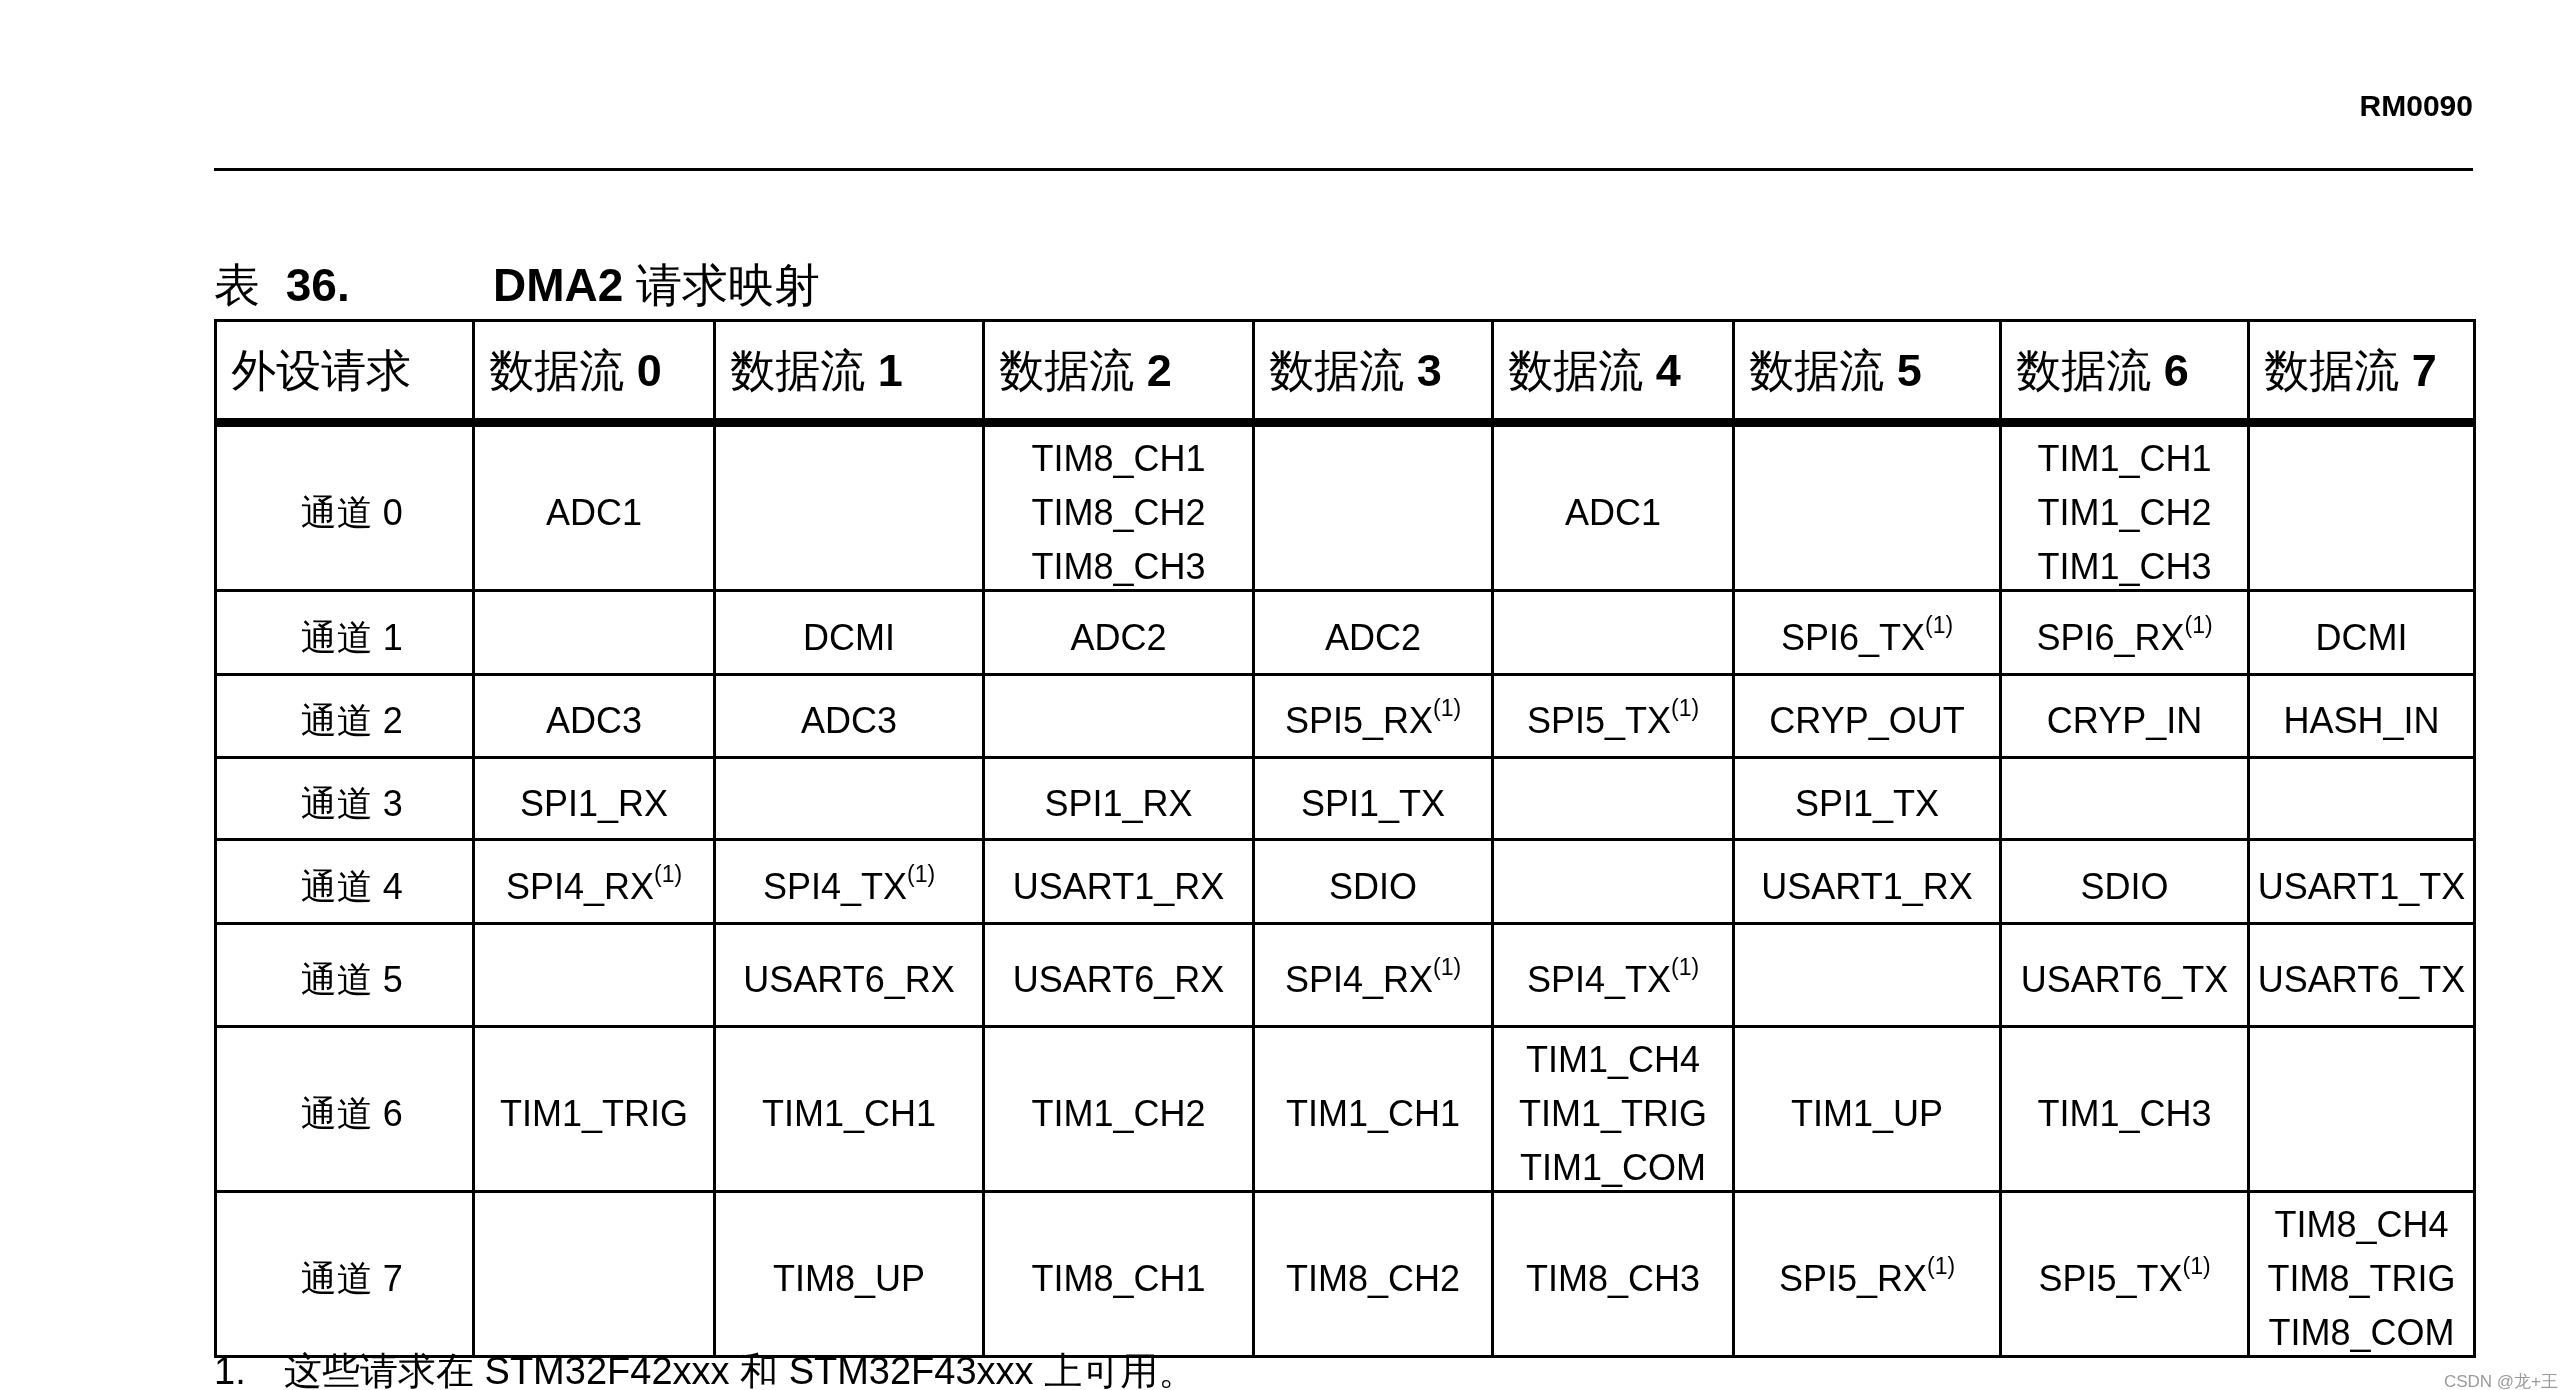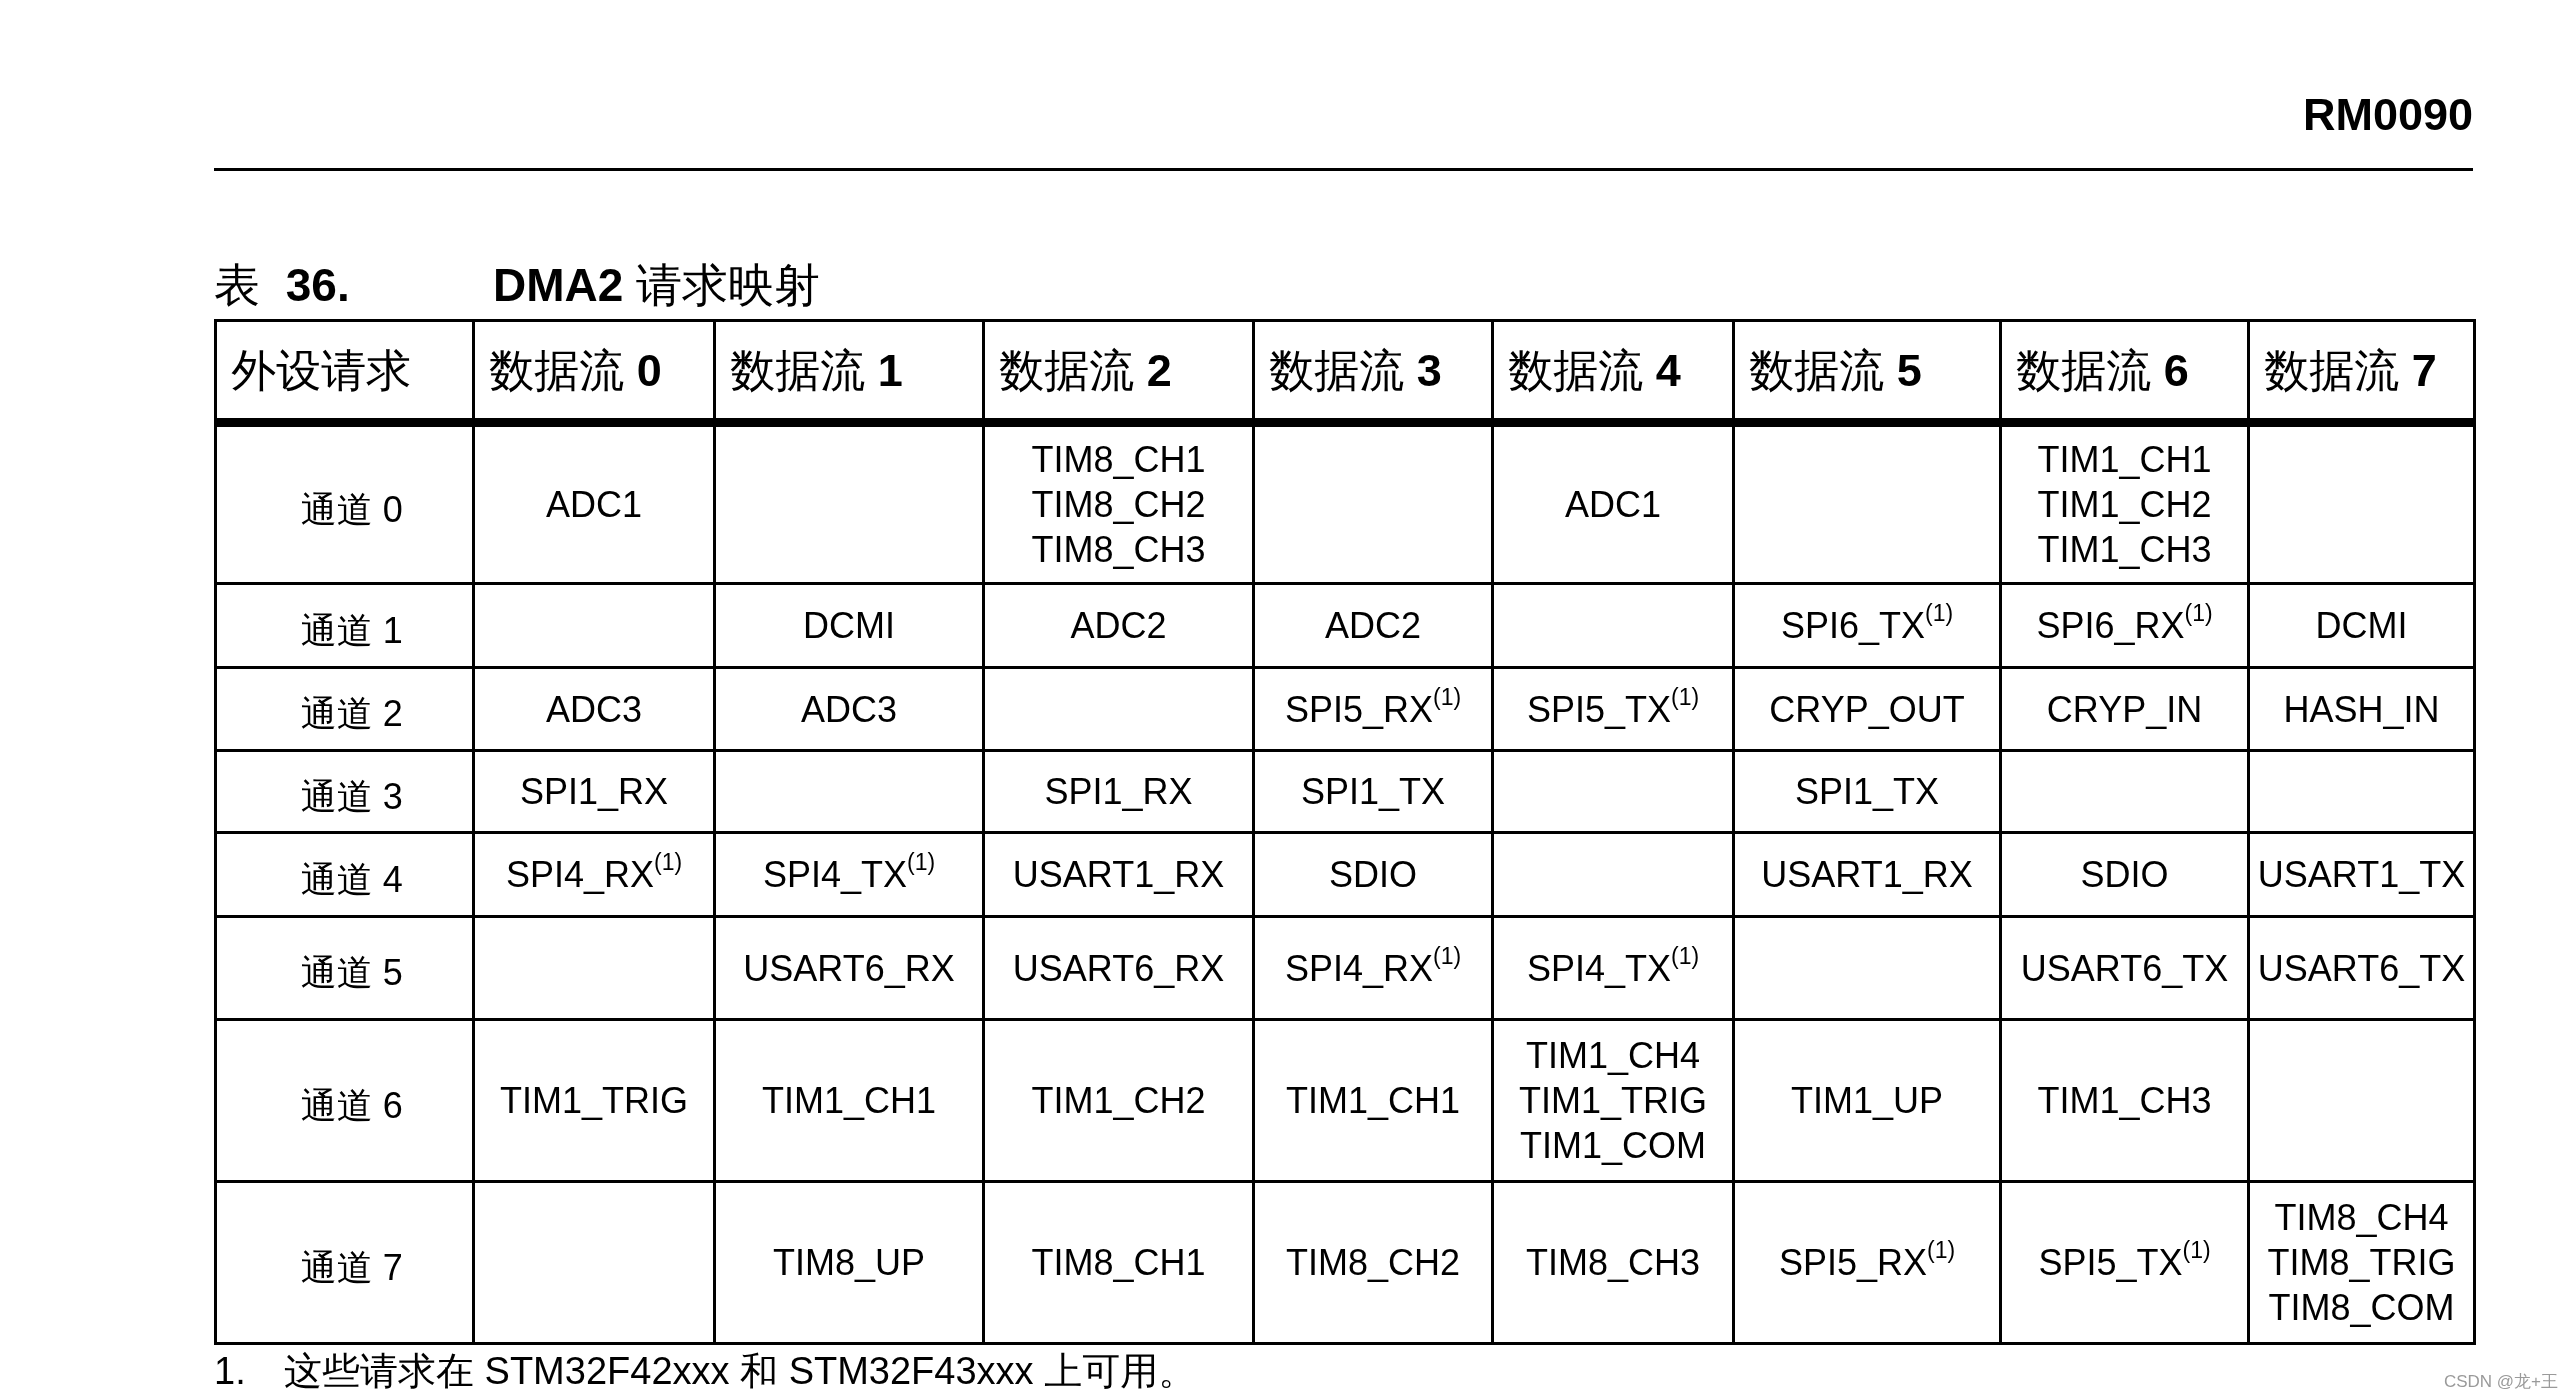--- a/index.html
+++ b/index.html
@@ -1,33 +1,33 @@
 <!DOCTYPE html>
 <html style="font-size:14.3px"><head>
 <meta charset="utf-8">
 <style>
   html, body { margin: 0; padding: 0; background: #ffffff; }
   body { width: 2576px; height: 1390px; position: relative; overflow: hidden;
          font-family: "Liberation Sans", "DejaVu Sans", sans-serif; color: #000; }
   .page-header { position: absolute; left: 214px; top: 89px; width: 2259px; height: 79px;
                  border-bottom: 3.6px solid #000; }
   .page-header .title { position: absolute; left: 0; top: 0; font-size: 45px; font-weight: bold; letter-spacing: 0.4px; }
-  .page-header .docid { position: absolute; right: 0; top: 0; font-size: 45px; font-weight: bold; }
+  .page-header .docid { position: absolute; right: 0; top: 0; font-size: 30px; font-weight: bold; }
   .table-caption { position: absolute; left: 214px; top: 255px; font-size: 46px; height: 59px; }
   .table-caption .num { position: absolute; left: 0; top: 0; white-space: nowrap; }
   .table-caption .num b { font-weight: bold; margin-left: 13px; }
   .table-caption .name { position: absolute; left: 279px; top: 0; white-space: nowrap; }
   .table-caption .name b { font-weight: bold; }
   table.map { position: absolute; left: 214px; top: 319px; width: 2259px; border-collapse: collapse; table-layout: fixed; }
   table.map td, table.map th { border: 3.6px solid #000; padding: 0; text-align: center; vertical-align: middle;
                                font-size: 36px; font-weight: normal; line-height: 45px; }
   table.map th { text-align: left; padding-left: 14.3px; font-size: 45px; height: 96px; border-bottom: 9px solid #000; }
   table.map th b { font-weight: bold; }
   table.map td.rowlabel { text-align: center; padding-left: 14.3px; font-size: 36px; padding-top: 9px; }
-  table.map td .line { display: block; }
+  table.map td .line { display: block; margin-top: 9px; }
   sup { font-size: 23px; line-height: 0; position: relative; top: -3.6px; }
   .footnote { position: absolute; left: 214px; top: 1346px; font-size: 38px; white-space: nowrap; }
   .footnote .idx { display: inline-block; width: 70px; }
   .watermark { position: absolute; right: 18px; top: 1370px; font-size: 17px; color: #9a9a9a; }
 </style>
 </head>
 <body>
 
 <div class="page-header">
   <span class="docid">RM0090</span>

